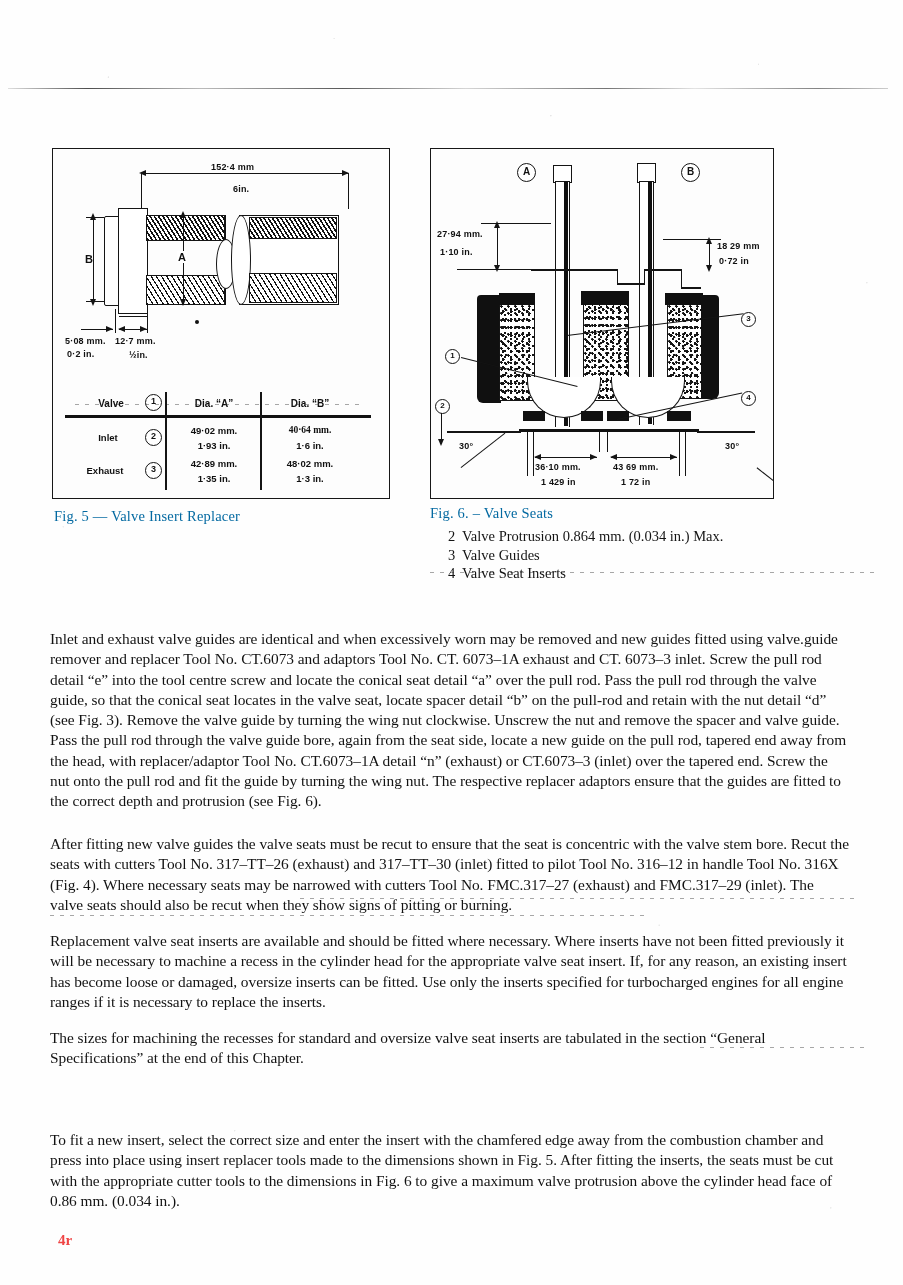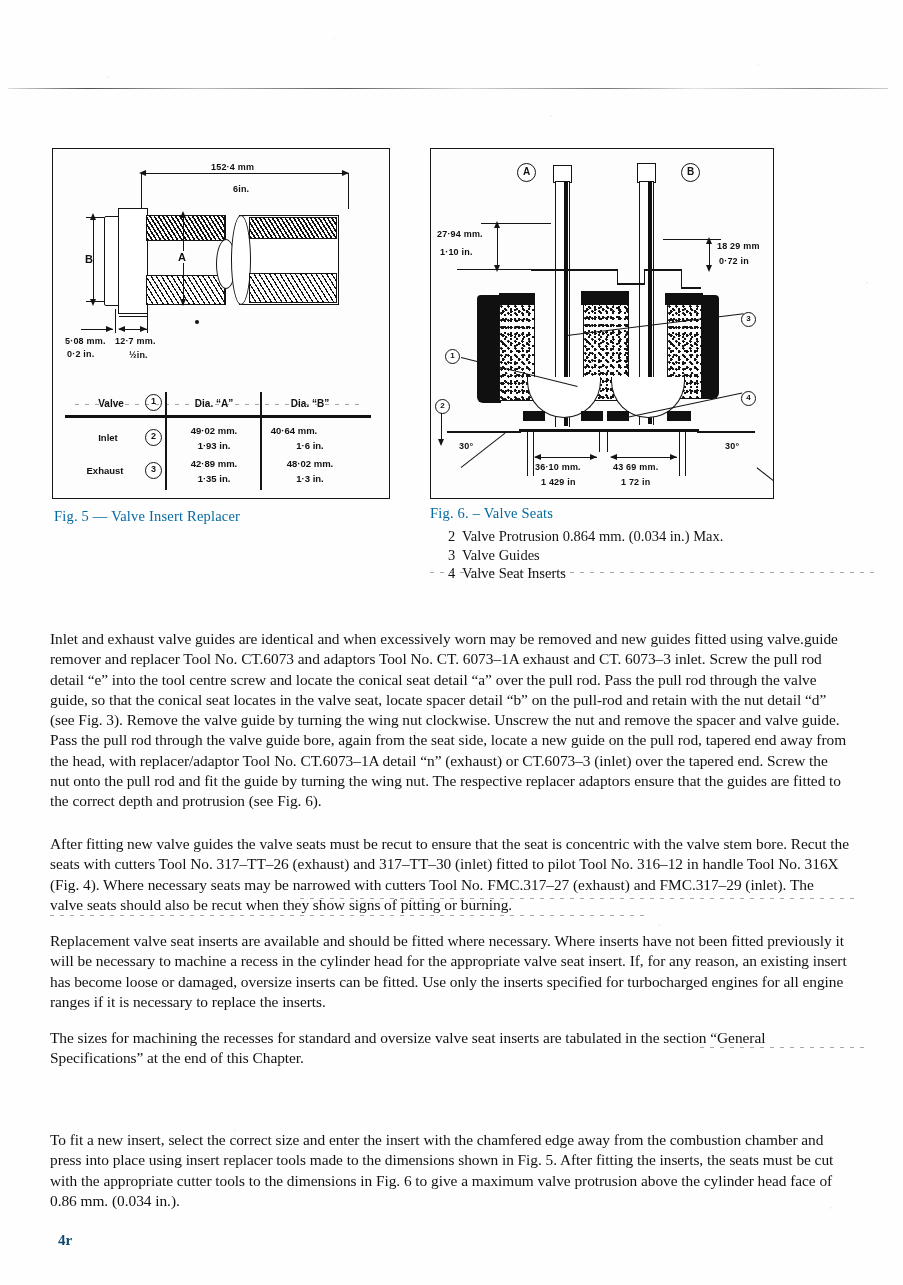--- a/index.html
+++ b/index.html
@@ -195,21 +195,21 @@
     left: 50px;
     text-align: left;
     letter-spacing: -.05px;
   }
   #page-number {
     position: absolute;
     left: 58px; top: 1232px;
     font-family: "Liberation Serif", "DejaVu Serif", serif;
     font-size: 15px;
     font-weight: bold;
-    color: #0c4a6e;
+    color: #ef4444;
   }
 </style>
 </head>
 <body>
 
 <div id="page">
 
   <div id="scanline"></div>
 
   <div class="artefact" style="left:430px; top:572px; width:450px;"></div>
@@ -281,21 +281,21 @@
 
       <div class="artefact" style="left:14px; top:12px; width:286px;"></div>
 
       <div class="vline" style="left:104px; top:0px; height:98px; width:2px;"></div>
       <div class="vline" style="left:199px; top:0px; height:98px; width:2px;"></div>
 
       <div class="tcell" style="left:16px; top:40px; width:62px;">Inlet</div>
       <div class="callout" style="left:84px; top:37px;">2</div>
       <div class="tcell" style="left:112px; top:33px; width:82px;">49·02 mm.</div>
       <div class="tcell" style="left:112px; top:48px; width:82px;">1·93 in.</div>
-      <div class="tcell" style="left:192px; top:33px; width:82px;">40·64 mm.</div>
+      <div class="tcell" style="left:208px; top:33px; width:82px;font-family:Liberation Serif, serif;">40·64 mm.</div>
       <div class="tcell" style="left:208px; top:48px; width:82px;">1·6 in.</div>
 
       <div class="tcell" style="left:10px; top:73px; width:68px;">Exhaust</div>
       <div class="callout" style="left:84px; top:70px;">3</div>
       <div class="tcell" style="left:112px; top:66px; width:82px;">42·89 mm.</div>
       <div class="tcell" style="left:112px; top:81px; width:82px;">1·35 in.</div>
       <div class="tcell" style="left:208px; top:66px; width:82px;">48·02 mm.</div>
       <div class="tcell" style="left:208px; top:81px; width:82px;">1·3 in.</div>
     </div>
   </div>

